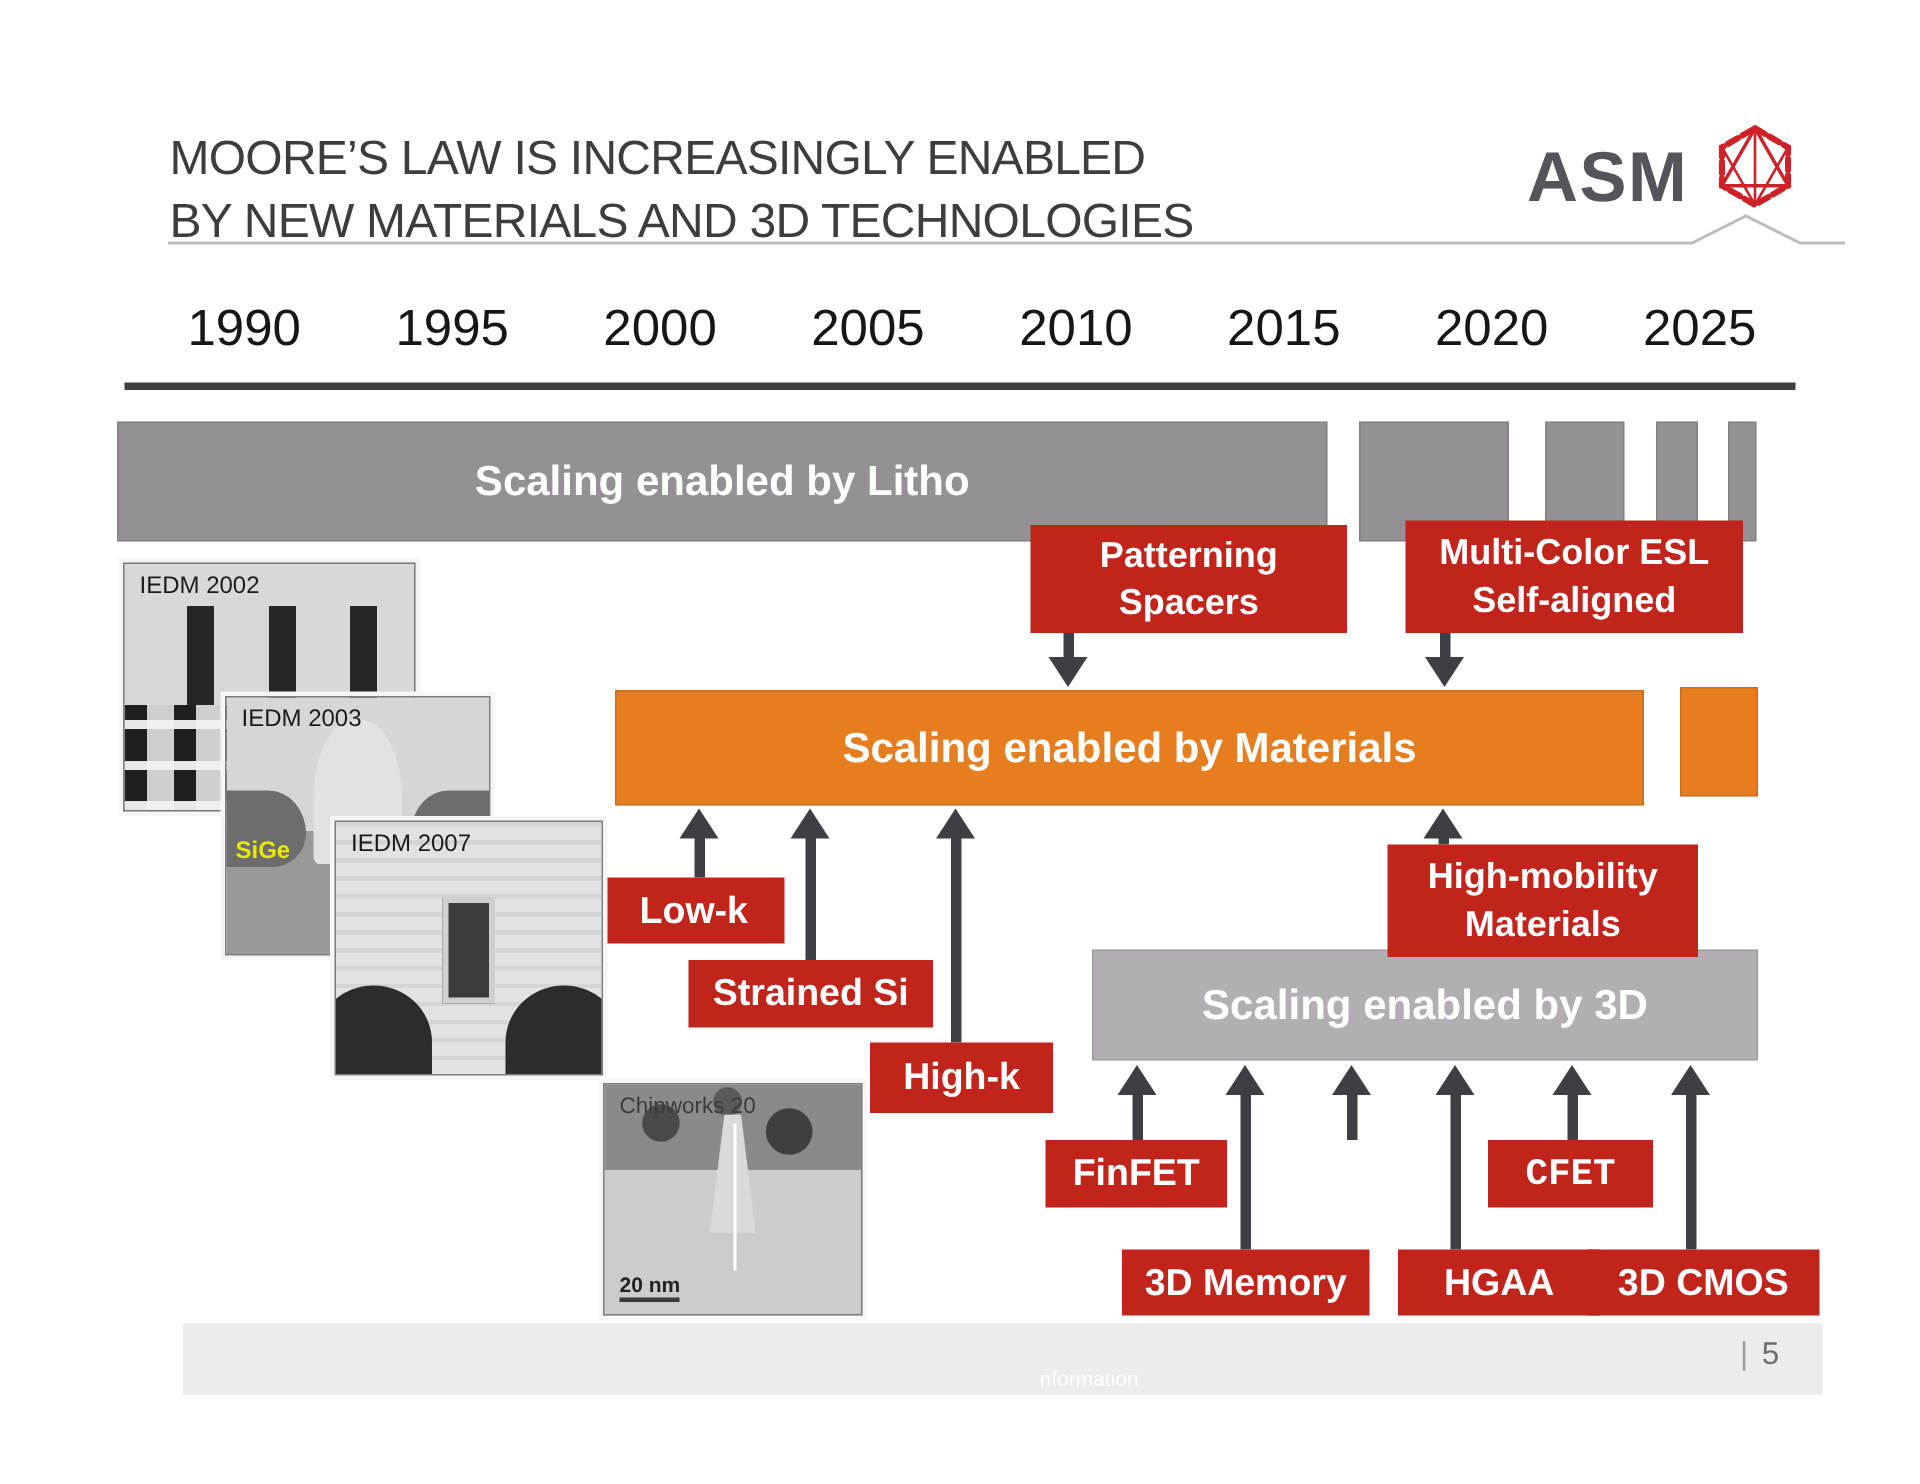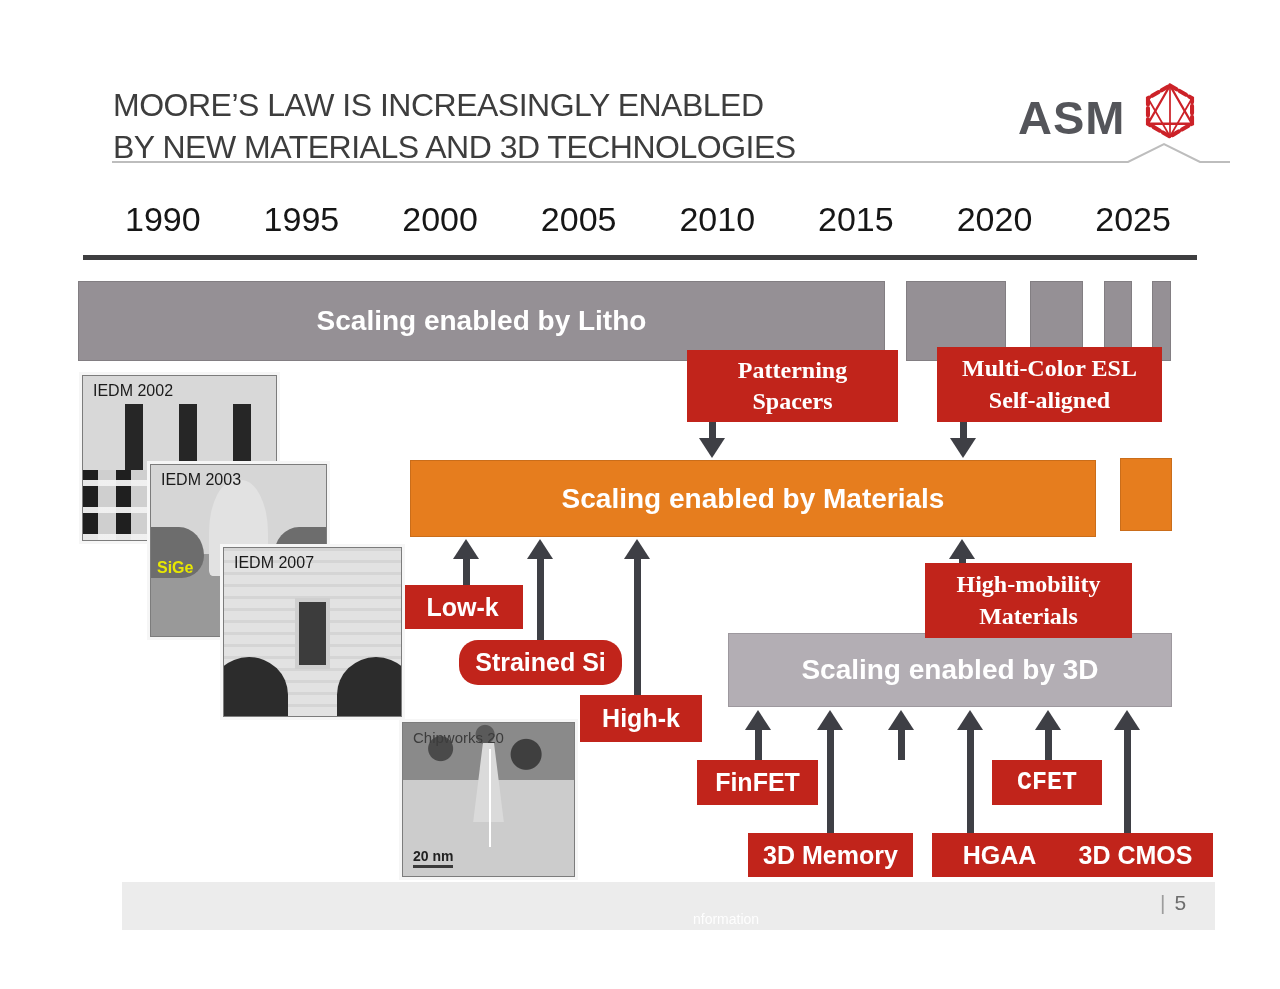--- a/index.html
+++ b/index.html
@@ -25,21 +25,21 @@
          border:1px solid rgba(0,0,0,0.12); box-sizing:border-box; }
   .gray1 { background:#959095; }
   .mat   { background:#e67d1e; }
   .gray2 { background:#b3aeb4; }
   .seg { position:absolute; z-index:1; border:1px solid rgba(0,0,0,0.12); box-sizing:border-box; }
 
   
   .rbox { position:absolute; background:#c1241b; color:#ffffff; font-weight:bold;
           display:flex; flex-direction:column; align-items:center; justify-content:center;
           text-align:center; z-index:3; }
-  .f24 { font-size:24px; line-height:1.3;font-family:Liberation Serif, serif; }
+  .f24 { font-size:24px; line-height:1.3; }
   .f25 { font-size:25px; }
 
   
   .arrow { position:absolute; width:30px; z-index:2; }
   .arrow i { display:block; }
   .arrow .stem { position:absolute; left:50%; margin-left:-3.5px; width:7px; background:#3e3f45; }
   .arrow.up .stem { top:16px; bottom:0; }
   .arrow.up .head { position:absolute; top:0; left:50%; margin-left:-13px; width:0; height:0;
                     border-left:13px solid transparent; border-right:13px solid transparent;
                     border-bottom:20px solid #3e3f45; }
@@ -184,21 +184,21 @@
       <i class="stem"></i>
     </div>
   <div class="arrow up" style="left:947px; top:539px; height:24px;">
       <i class="head"></i>
       <i class="stem"></i>
     </div>
 
   <div class="rbox f25" style="left:402px; top:585px; width:121px; height:44px;">
     <span>Low-k</span>
   </div>
-  <div class="rbox f25" style="left:459px; top:640px; width:163px; height:45px;border-radius:19px;">
+  <div class="rbox f25" style="left:459px; top:640px; width:163px; height:45px;">
     <span>Strained Si</span>
   </div>
   <div class="rbox f25" style="left:580px; top:695px; width:122px; height:47px;">
     <span>High-k</span>
   </div>
   <div class="rbox f24" style="left:925px; top:563px; width:207px; height:75px; z-index:5;">
     <span>High-mobility</span>
     <span>Materials</span>
   </div>
 

